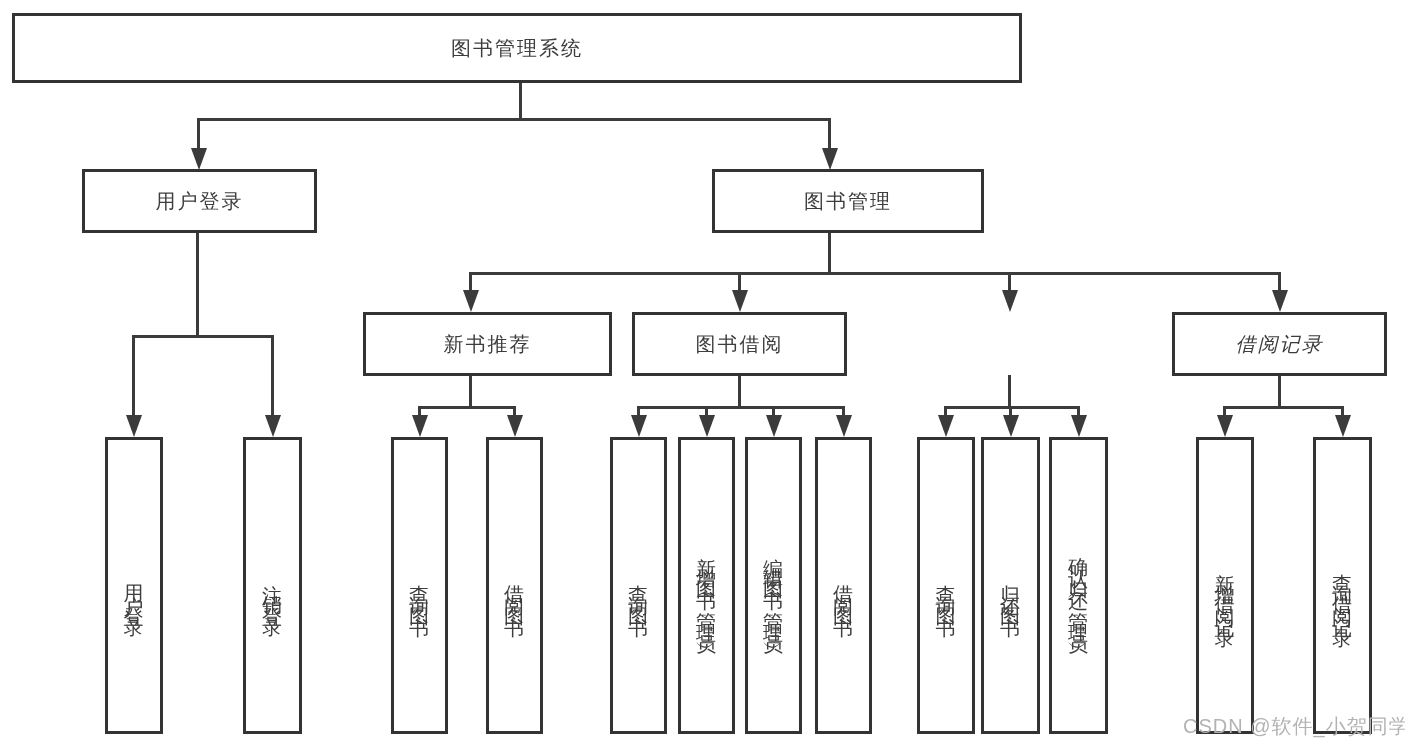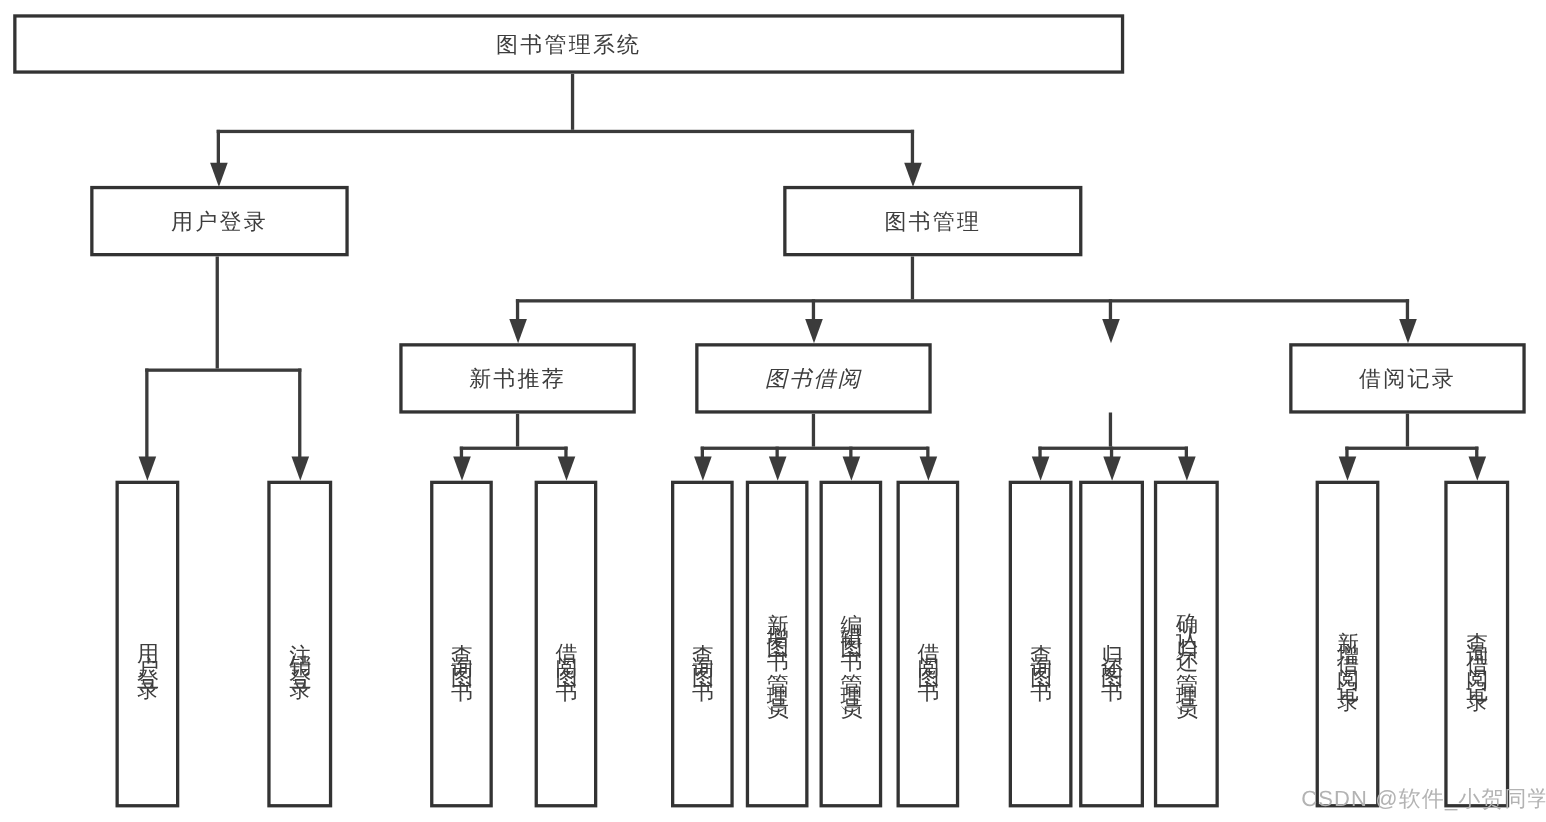--- a/index.html
+++ b/index.html
@@ -45,38 +45,38 @@
     letter-spacing:1px;
     z-index:3;
     white-space:nowrap;
   }
 </style>
 </head>
 <body>
 
 <div class="canvas">
 
-  <div class="node" style="left:12px;top:13px;width:1010px;height:54px;">
+  <div class="node" style="left:12px;top:13px;width:1010px;height:70px;">
     <span>图书管理系统</span>
   </div>
 
   <div class="node" style="left:82px;top:169px;width:235px;height:64px;">
     <span>用户登录</span>
   </div>
   <div class="node" style="left:712px;top:169px;width:272px;height:64px;">
     <span>图书管理</span>
   </div>
 
-  <div class="node" style="left:363px;top:312px;width:215px;height:64px;">
+  <div class="node" style="left:363px;top:312px;width:249px;height:64px;">
     <span>新书推荐</span>
   </div>
-  <div class="node" style="left:632px;top:312px;width:215px;height:64px;font-style:italic;">
+  <div class="node" style="left:632px;top:312px;width:215px;height:64px;">
     <span>图书借阅</span>
   </div>
-  <div class="node" style="left:1172px;top:312px;width:215px;height:64px;">
+  <div class="node" style="left:1172px;top:312px;width:215px;height:64px;font-style:italic;">
     <span>借阅记录</span>
   </div>
 
   <div class="node leaf" style="left:105px;top:437px;width:58px;height:297px;">
     <span class="vtext">用户登录</span>
   </div>
   <div class="node leaf" style="left:243px;top:437px;width:59px;height:297px;">
     <span class="vtext">注销登录</span>
   </div>
   <div class="node leaf" style="left:391px;top:437px;width:57px;height:297px;">

